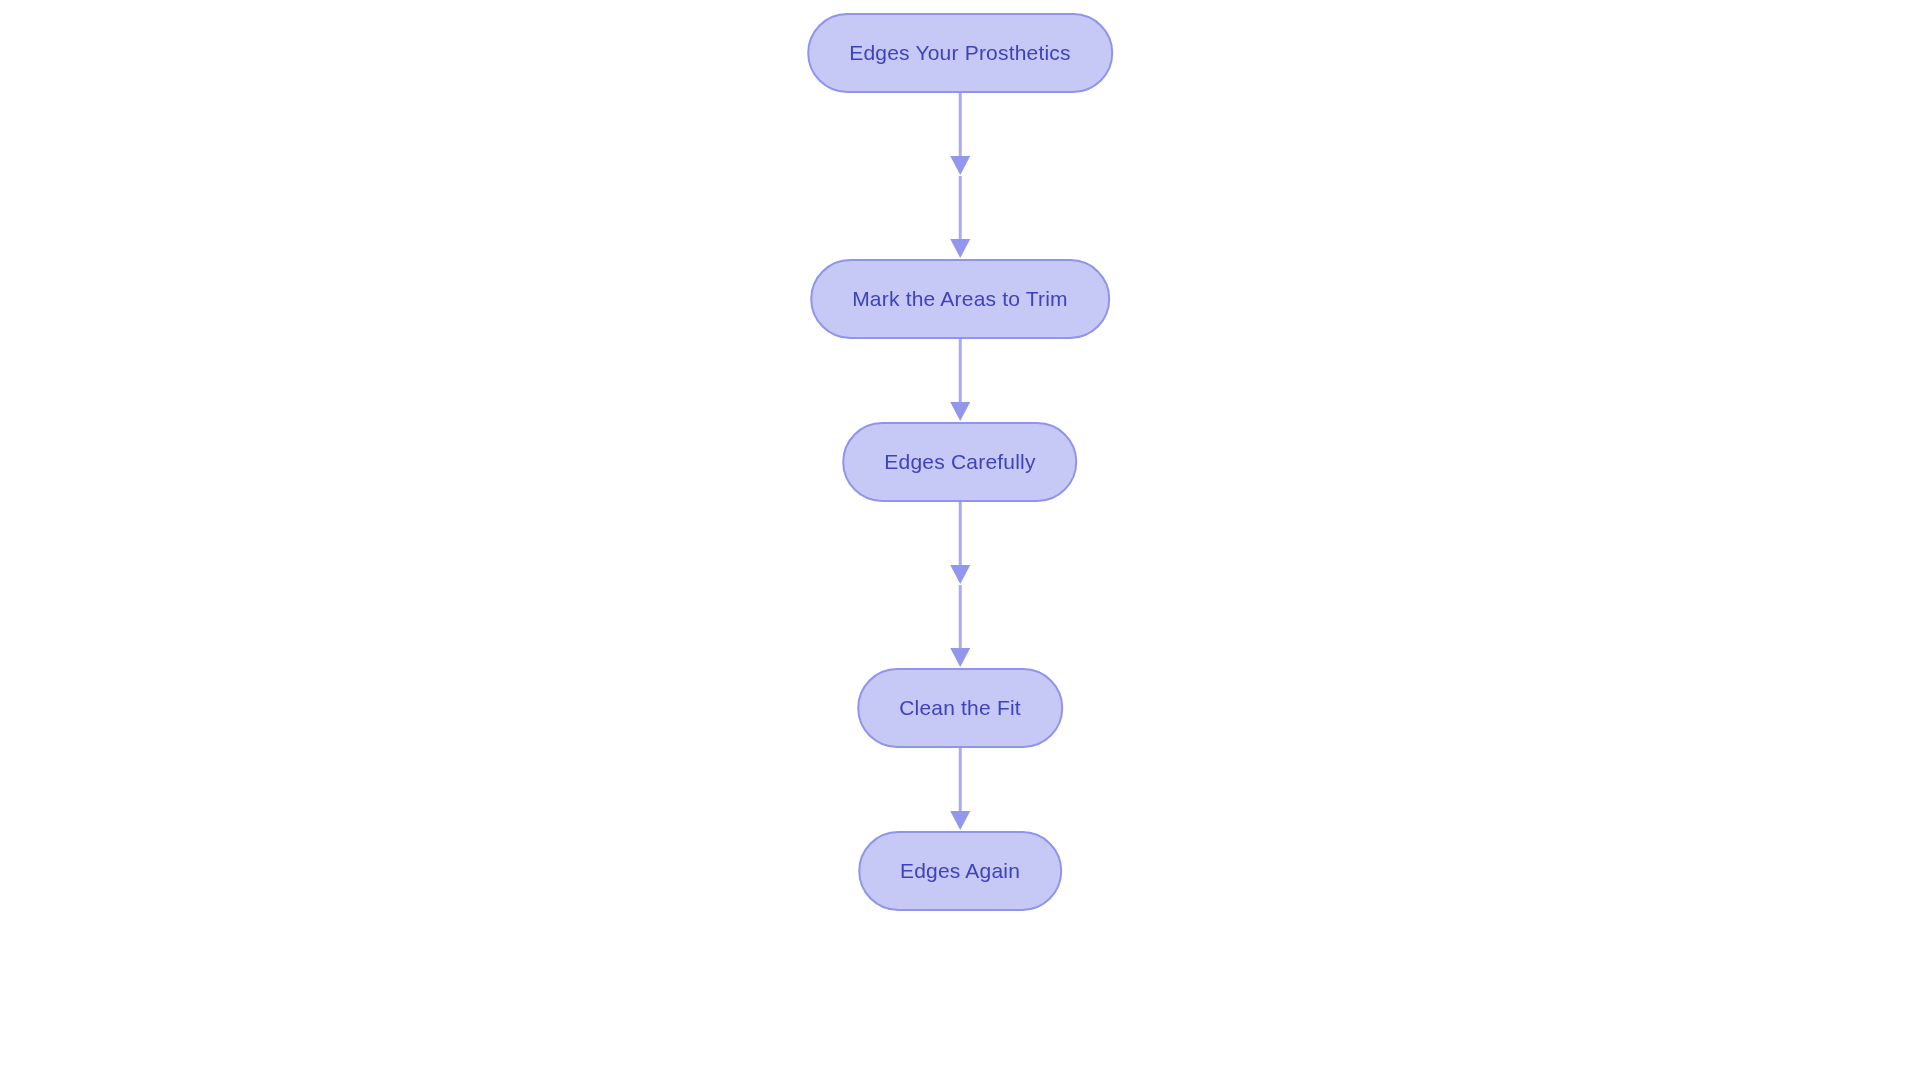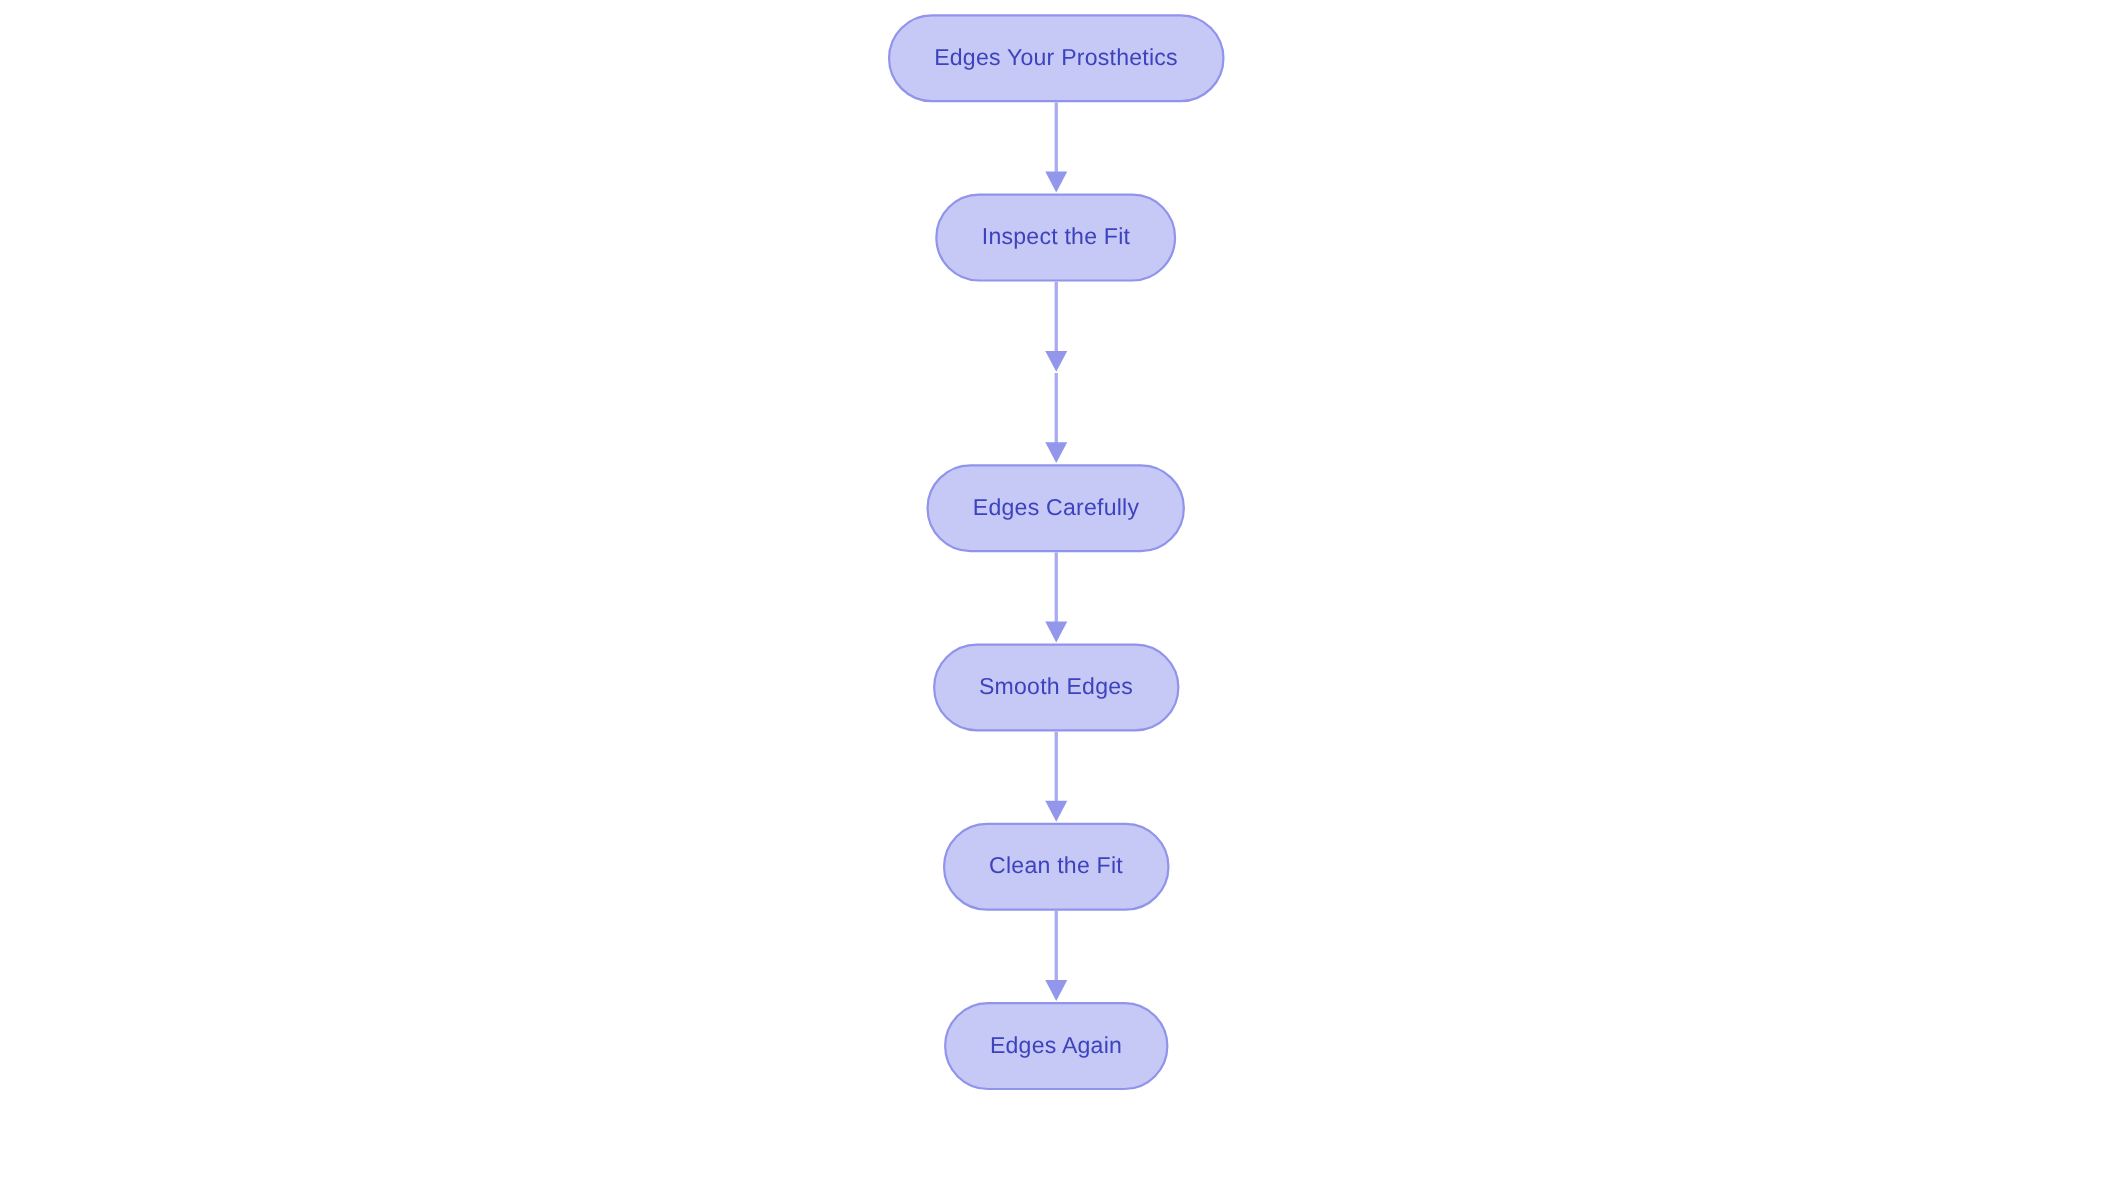--- a/index.html
+++ b/index.html
@@ -78,53 +78,50 @@
     <span class="node-label">Edges Your Prosthetics</span>
   </div>
 
   <div class="arrow">
     <svg width="24" height="83" viewBox="0 0 24 83" aria-hidden="true">
       <line class="arrow-line" x1="12" y1="0" x2="12" y2="65"></line>
       <polygon class="arrow-head" points="2,63 22,63 12,82"></polygon>
     </svg>
   </div>
 
-  <div class="node">
-    <span class="node-label">Inspect the Fit</span>
-  </div>
 
   <div class="arrow">
     <svg width="24" height="83" viewBox="0 0 24 83" aria-hidden="true">
       <line class="arrow-line" x1="12" y1="0" x2="12" y2="65"></line>
       <polygon class="arrow-head" points="2,63 22,63 12,82"></polygon>
     </svg>
   </div>
 
+  <div class="node">
+    <span class="node-label">Mark the Areas to Trim</span>
+  </div>
 
   <div class="arrow">
     <svg width="24" height="83" viewBox="0 0 24 83" aria-hidden="true">
       <line class="arrow-line" x1="12" y1="0" x2="12" y2="65"></line>
       <polygon class="arrow-head" points="2,63 22,63 12,82"></polygon>
     </svg>
   </div>
 
   <div class="node">
     <span class="node-label">Edges Carefully</span>
   </div>
 
   <div class="arrow">
     <svg width="24" height="83" viewBox="0 0 24 83" aria-hidden="true">
       <line class="arrow-line" x1="12" y1="0" x2="12" y2="65"></line>
       <polygon class="arrow-head" points="2,63 22,63 12,82"></polygon>
     </svg>
   </div>
 
-  <div class="node">
-    <span class="node-label">Smooth Edges</span>
-  </div>
 
   <div class="arrow">
     <svg width="24" height="83" viewBox="0 0 24 83" aria-hidden="true">
       <line class="arrow-line" x1="12" y1="0" x2="12" y2="65"></line>
       <polygon class="arrow-head" points="2,63 22,63 12,82"></polygon>
     </svg>
   </div>
 
   <div class="node">
     <span class="node-label">Clean the Fit</span>

